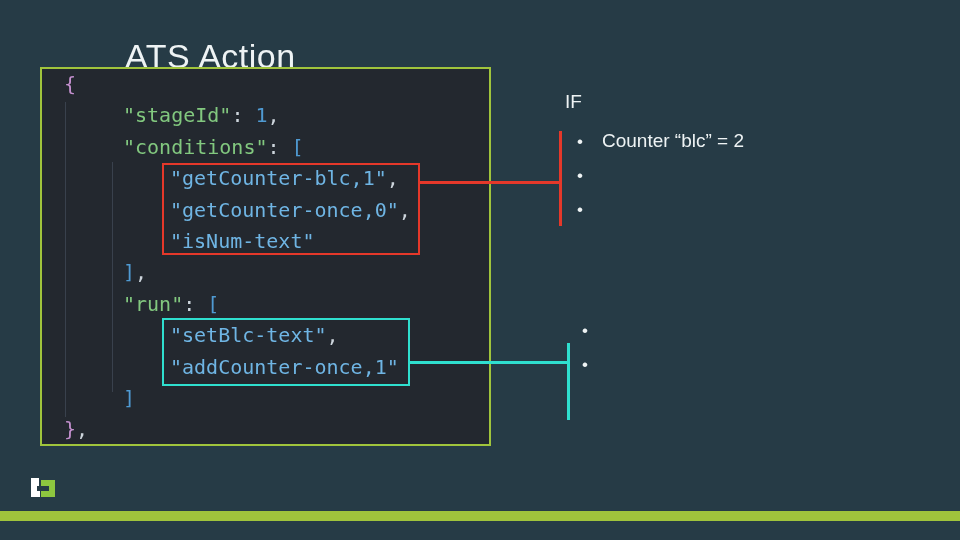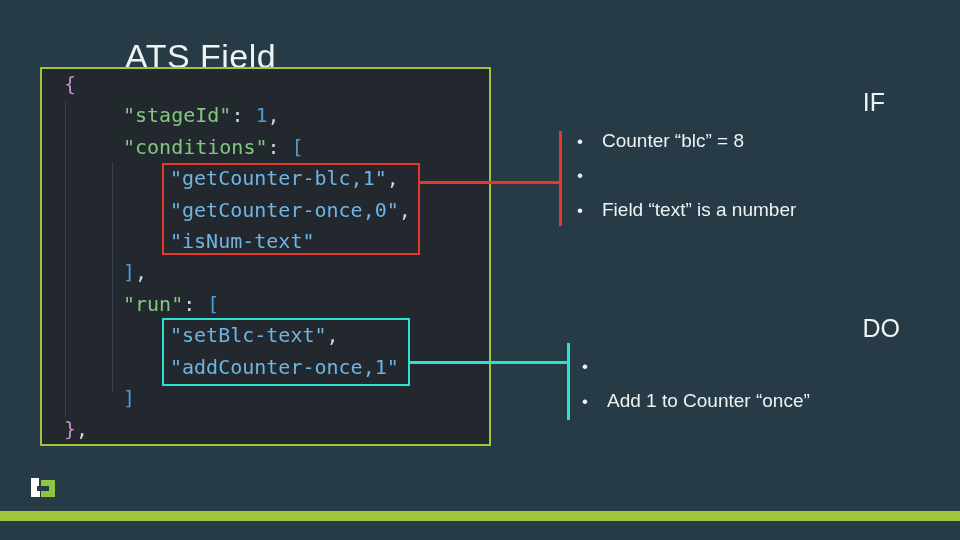--- a/index.html
+++ b/index.html
@@ -50,78 +50,75 @@
   .connector{position:absolute;}
   .connector.red-h{left:420px;top:181px;width:140px;height:3px;background:var(--highlight_red,#e5382a);}
   .connector.red-v{left:559px;top:131px;width:3px;height:95px;background:var(--highlight_red,#e5382a);}
   .connector.cyan-h{left:410px;top:361px;width:159px;height:3px;background:var(--highlight_cyan,#2fdfcf);}
   .connector.cyan-v{left:567px;top:343px;width:3px;height:77px;background:var(--highlight_cyan,#2fdfcf);}
   
   .anno{position:absolute;}
   .anno.if-block{left:565px;top:88px;width:320px;}
   .anno.do-block{left:570px;top:314px;width:330px;}
   .anno-heading{
-    font-size:25px;line-height:28px;text-align:right;
+    font-size:19px;line-height:28px;text-align:left;
     font-weight:400;color:var(--text_white,#eef3f4);margin-bottom:8px;
   }
   .bullet-row{display:flex;align-items:baseline;font-size:19px;line-height:34px;}
   .bullet-dot{width:12px;margin-left:12px;margin-right:13px;font-size:17px;}
   
   .bottom-bar{
     position:absolute;left:0;top:511px;width:960px;height:10px;
     background:var(--accent_green,#a0c43c);
   }
   .logo{position:absolute;left:30px;top:476px;}
 </style>
 </head>
 <body>
 
 <div class="slide">
 
-  <h1 class="title">ATS Field</h1>
+  <h1 class="title">ATS Action</h1>
 
   <div class="code-box">
     <div class="indent-guide g1"></div>
     <div class="indent-guide g2"></div>
     <div class="code-lines"><div class="code-line ind0"><span class="tok-brace">{</span></div><div class="code-line ind1"><span class="tok-key">"stageId"</span><span class="tok-punct">: </span><span class="tok-num">1</span><span class="tok-punct">,</span></div><div class="code-line ind1"><span class="tok-key">"conditions"</span><span class="tok-punct">: </span><span class="tok-bracket">[</span></div><div class="code-line ind2"><span class="tok-str">"getCounter-blc,1"</span><span class="tok-punct">,</span></div><div class="code-line ind2"><span class="tok-str">"getCounter-once,0"</span><span class="tok-punct">,</span></div><div class="code-line ind2"><span class="tok-str">"isNum-text"</span></div><div class="code-line ind1"><span class="tok-bracket">]</span><span class="tok-punct">,</span></div><div class="code-line ind1"><span class="tok-key">"run"</span><span class="tok-punct">: </span><span class="tok-bracket">[</span></div><div class="code-line ind2"><span class="tok-str">"setBlc-text"</span><span class="tok-punct">,</span></div><div class="code-line ind2"><span class="tok-str">"addCounter-once,1"</span></div><div class="code-line ind1"><span class="tok-bracket">]</span></div><div class="code-line ind0"><span class="tok-brace">}</span><span class="tok-punct">,</span></div></div>
     <div class="hl-box red"></div>
     <div class="hl-box cyan"></div>
   </div>
 
   <div class="connector red-h"></div>
   <div class="connector red-v"></div>
   <div class="connector cyan-h"></div>
   <div class="connector cyan-v"></div>
 
   <div class="anno if-block">
     <div class="anno-heading">IF</div>
     <div class="bullets">
         <div class="bullet-row">
           <span class="bullet-dot">•</span>
-          <span>Counter “blc” = 8</span>
+          <span>Counter “blc” = 2</span>
         </div>
         <div class="bullet-row">
           <span class="bullet-dot">•</span>
         </div>
         <div class="bullet-row">
           <span class="bullet-dot">•</span>
-          <span>Field “text” is a number</span>
         </div>
       </div>
   </div>
 
   <div class="anno do-block">
-    <div class="anno-heading">DO</div>
     <div class="bullets">
         <div class="bullet-row">
           <span class="bullet-dot">•</span>
         </div>
         <div class="bullet-row">
           <span class="bullet-dot">•</span>
-          <span>Add 1 to Counter “once”</span>
         </div>
       </div>
   </div>
 
   <svg class="logo" width="27" height="27" viewBox="0 0 27 27">
     <g>
       <rect x="1" y="2" width="8" height="8" fill="#ffffff"></rect>
       <rect x="1" y="10" width="6" height="11" fill="#ffffff"></rect>
       <rect x="1" y="15" width="9" height="6" fill="#ffffff"></rect>
       <rect x="11" y="4" width="14" height="6" fill="#8dc63f"></rect>

